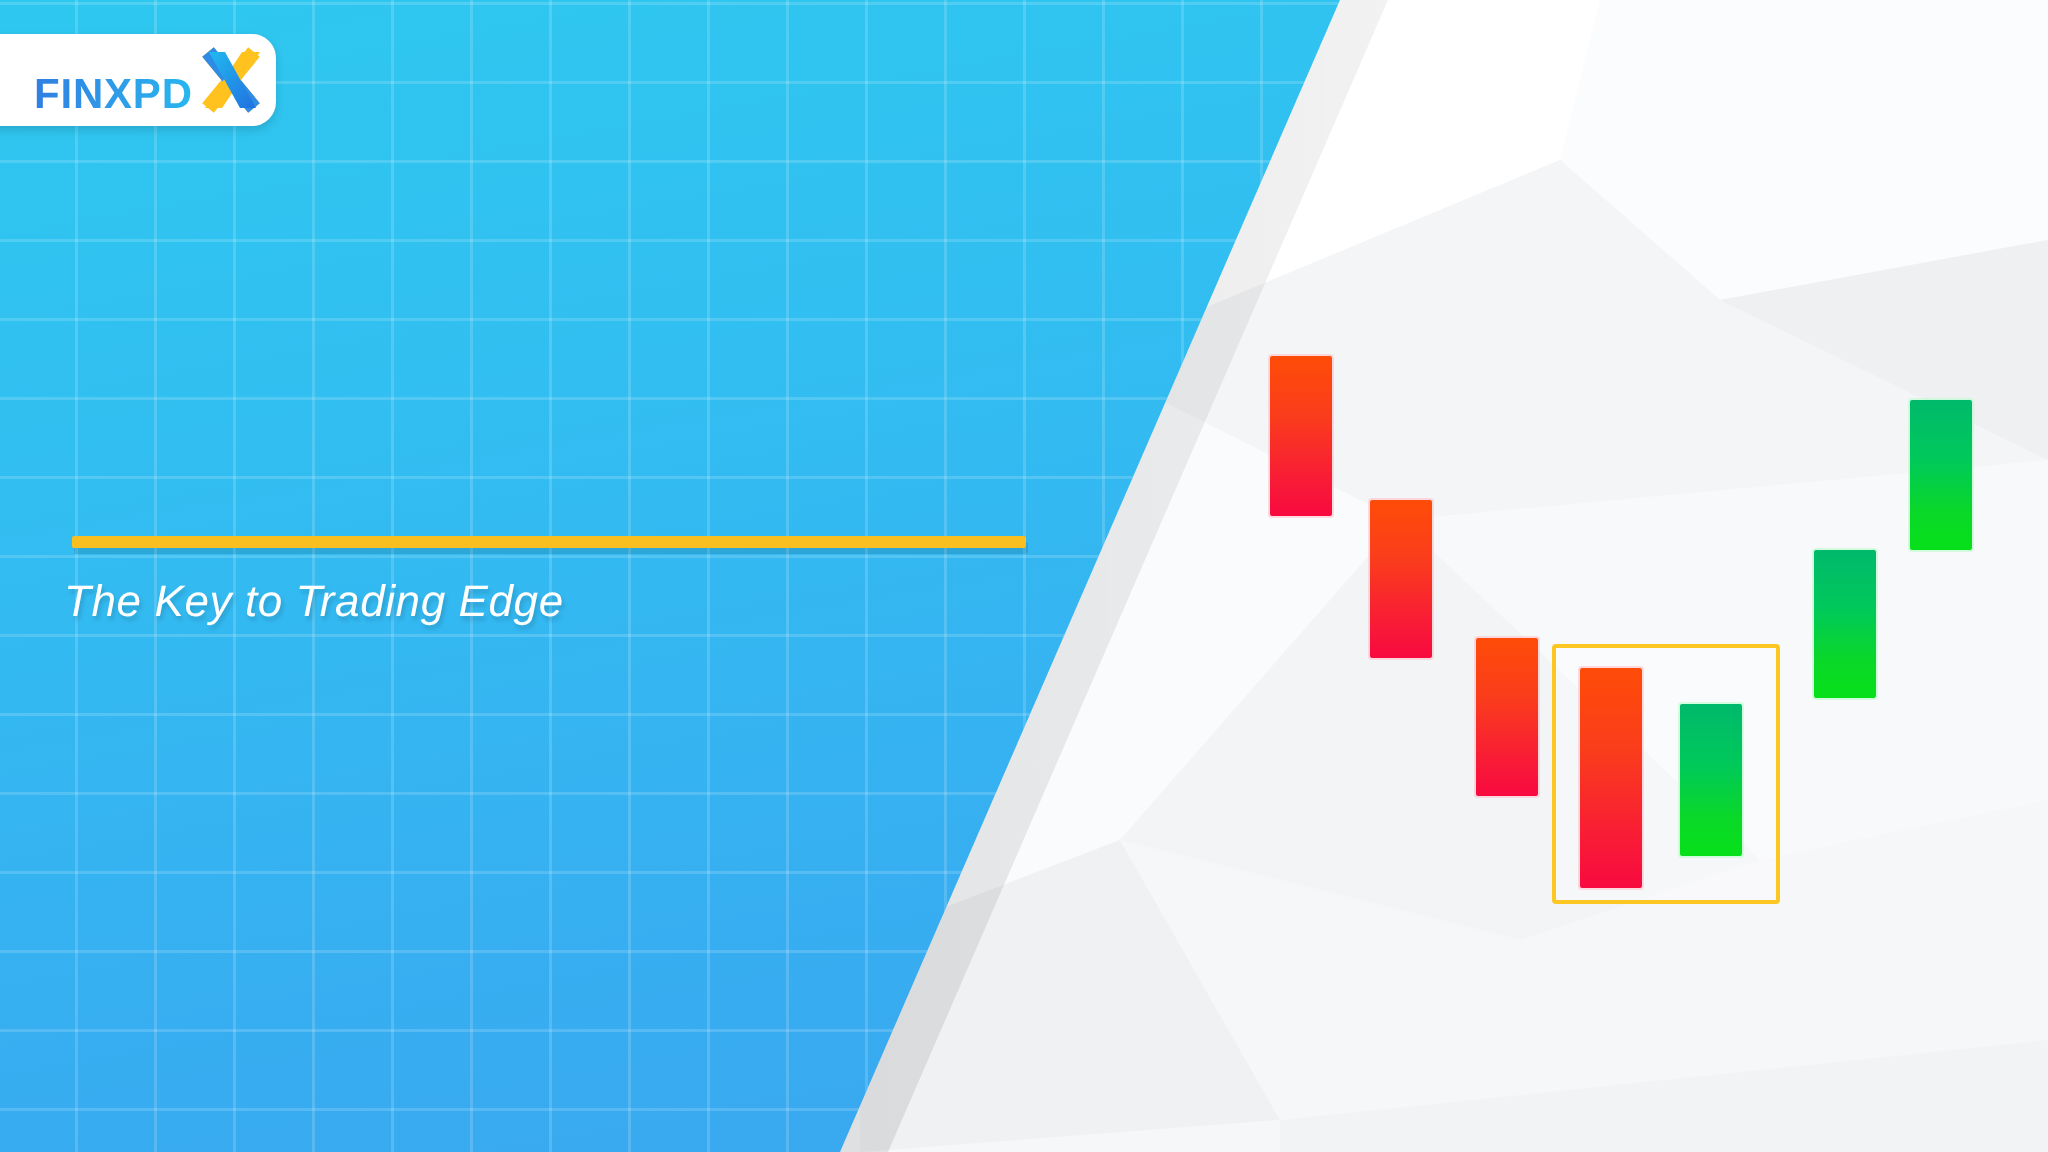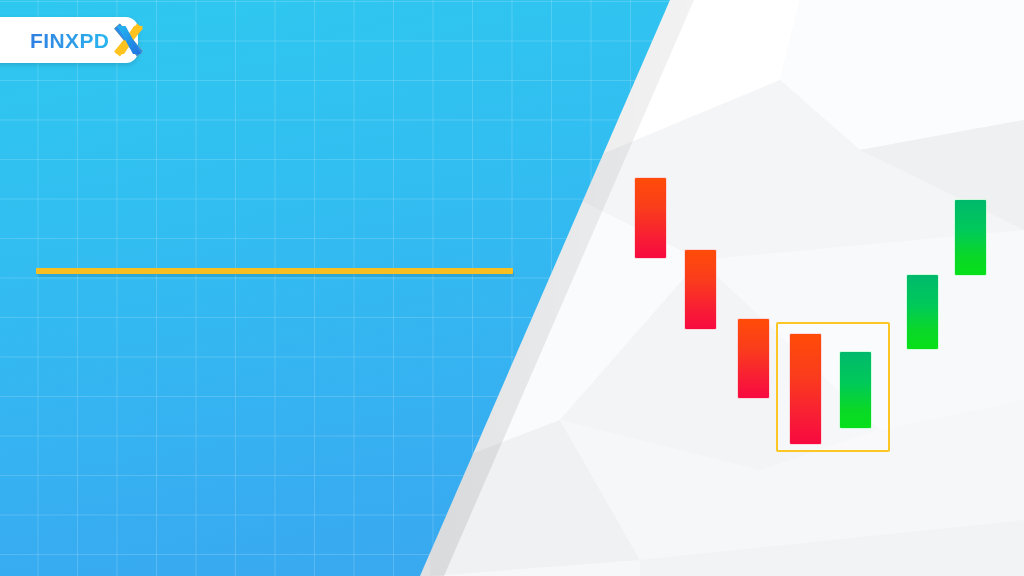--- a/index.html
+++ b/index.html
@@ -35,21 +35,21 @@
     background:linear-gradient(90deg, rgba(0,0,0,.16), rgba(0,0,0,0));
   }
 
   
   .logo-plate{
     position:absolute;left:-14px;top:17px;width:152px;height:46px;
     background:#ffffff;border-radius:0 12px 12px 0;
     box-shadow:0 2px 5px rgba(0,0,0,.14);
     display:flex;align-items:center;
   }
-  .logo-inner{display:flex;align-items:center;margin-left:44px;}
+  .logo-inner{display:flex;align-items:flex-end;margin-left:31px;}
   .logo-word{
     font-size:21px;font-weight:bold;letter-spacing:.4px;
     color:#2b7de0;
     background:linear-gradient(90deg,#2f7fe2 0%,#2f9de8 55%,#27b7ef 100%);
     -webkit-background-clip:text;background-clip:text;color:transparent;
     line-height:1;
   }
   .logo-x{width:36px;height:36px;margin-left:1px;display:block;}
 
   
@@ -126,20 +126,21 @@
           <linearGradient id="xblue" x1="0" y1="0" x2="1" y2="1">
             <stop offset="0" stop-color="#22b9f0"></stop>
             <stop offset="1" stop-color="#2170e0"></stop>
           </linearGradient>
         </defs>
       </svg>
     </div>
   </div>
 
   <div class="rule"></div>
+  <div class="subhead">The Key to Trading Edge</div>
 
   <div class="chart" id="chart">
       <div class="harami-box" style="left: 776px; top: 322px; width: 110px; height: 126px;"></div>
       <div class="candle down" style="left: 635px; top: 178px; width: 31px; height: 80px;"></div>
       <div class="candle down" style="left: 685px; top: 250px; width: 31px; height: 79px;"></div>
       <div class="candle down" style="left: 738px; top: 319px; width: 31px; height: 79px;"></div>
       <div class="candle down" style="left: 790px; top: 334px; width: 31px; height: 110px;"></div>
       <div class="candle up" style="left: 840px; top: 352px; width: 31px; height: 76px;"></div>
       <div class="candle up" style="left: 907px; top: 275px; width: 31px; height: 74px;"></div>
       <div class="candle up" style="left: 955px; top: 200px; width: 31px; height: 75px;"></div>

